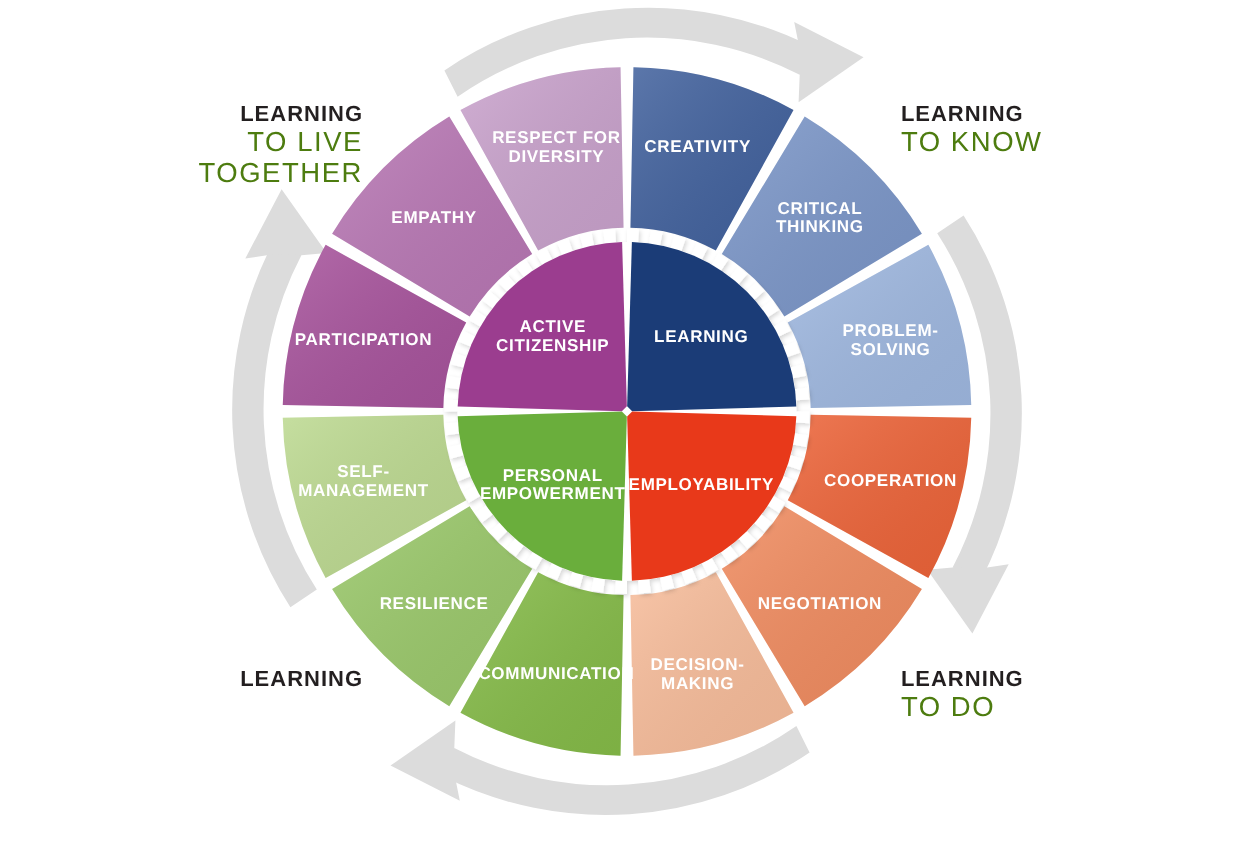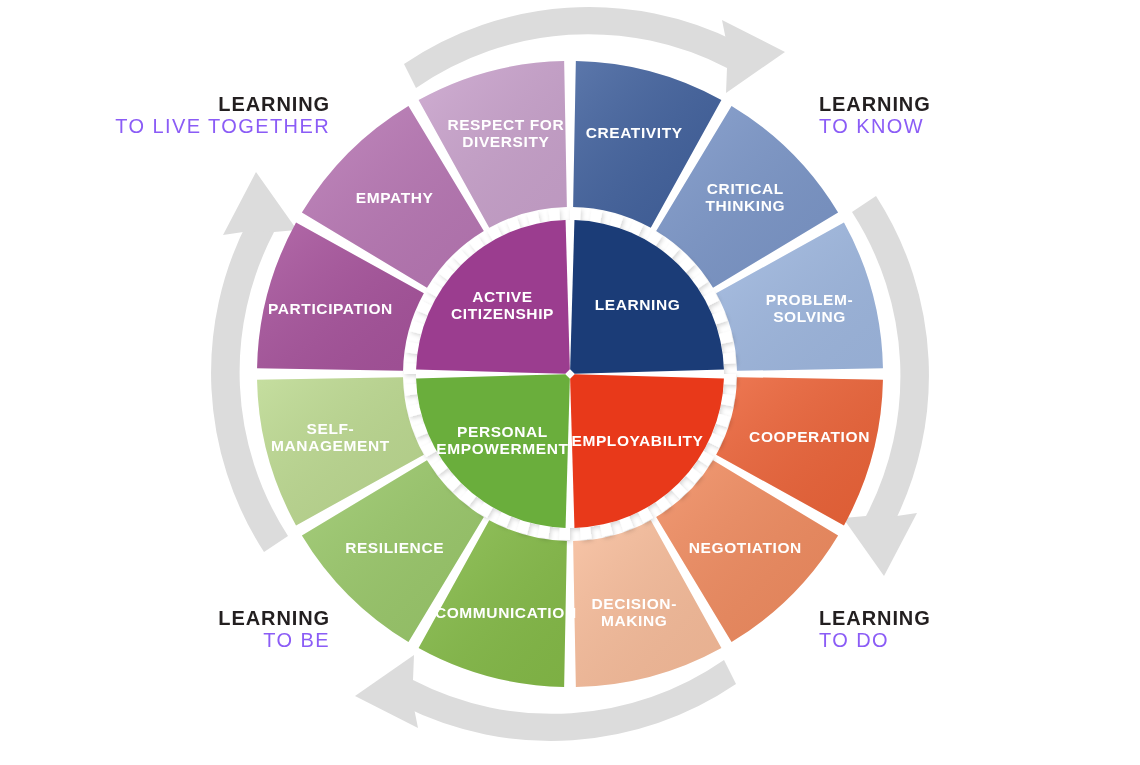--- a/index.html
+++ b/index.html
@@ -3,21 +3,21 @@
 <meta charset="utf-8">
 <style>
   html,body{margin:0;padding:0;background:#ffffff;}
   body{width:1140px;height:765px;overflow:hidden;font-family:"Liberation Sans",sans-serif;}
   #stage{position:relative;width:1140px;height:765px;background:#ffffff;}
   svg#wheel{position:absolute;left:0;top:0;width:1140px;height:765px;display:block;}
   .seg-label{fill:#ffffff;font-family:"Liberation Sans",sans-serif;font-weight:bold;font-size:15.5px;letter-spacing:.6px;text-anchor:middle;dominant-baseline:middle;}
   .hub-label{fill:#ffffff;font-family:"Liberation Sans",sans-serif;font-weight:bold;font-size:15.5px;letter-spacing:.6px;text-anchor:middle;dominant-baseline:middle;}
   .corner{position:absolute;font-family:"Liberation Sans",sans-serif;color:#231f20;line-height:1.12;}
   .corner .l1{font-weight:bold;font-size:20px;letter-spacing:.9px;display:block;}
-  .corner .l2{font-weight:normal;font-size:20px;letter-spacing:1.4px;display:block;color:#8b5cf6;}
+  .corner .l2{font-weight:normal;font-size:25px;letter-spacing:1.4px;display:block;color:#4d7c0f;}
   #c-ltk{left:819px;top:93px;text-align:left;}
   #c-lltg{left:80px;top:93px;width:250px;text-align:right;}
   #c-ltd{left:819px;top:607px;text-align:left;}
   #c-ltb{left:80px;top:607px;width:250px;text-align:right;}
 </style>
 </head>
 <body>
 
 <div id="stage">
 
@@ -128,20 +128,19 @@
   <div class="corner" id="c-lltg">
     <span class="l1">LEARNING</span>
     <span class="l2">TO LIVE TOGETHER</span>
   </div>
   <div class="corner" id="c-ltk">
     <span class="l1">LEARNING</span>
     <span class="l2">TO KNOW</span>
   </div>
   <div class="corner" id="c-ltb">
     <span class="l1">LEARNING</span>
-    <span class="l2">TO BE</span>
   </div>
   <div class="corner" id="c-ltd">
     <span class="l1">LEARNING</span>
     <span class="l2">TO DO</span>
   </div>
 
 </div>
 
 </body></html>

